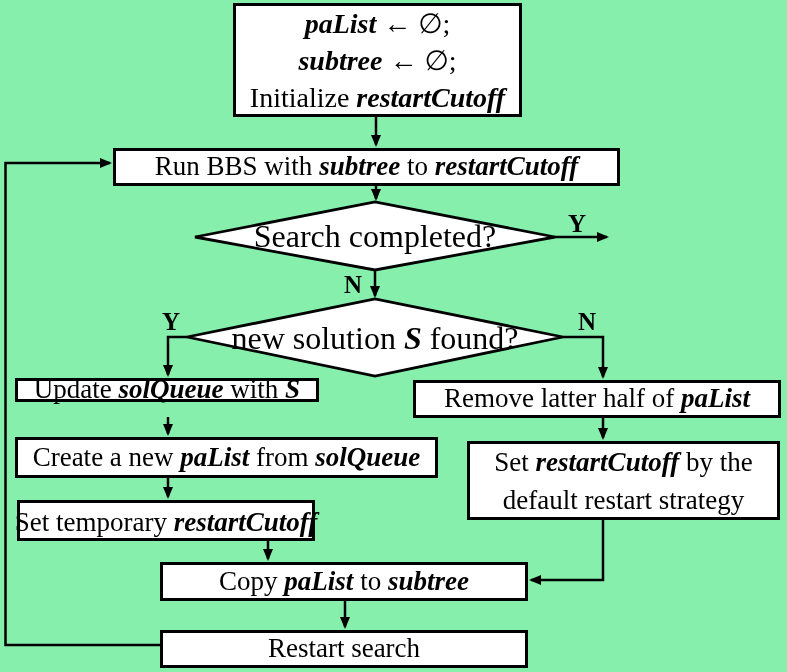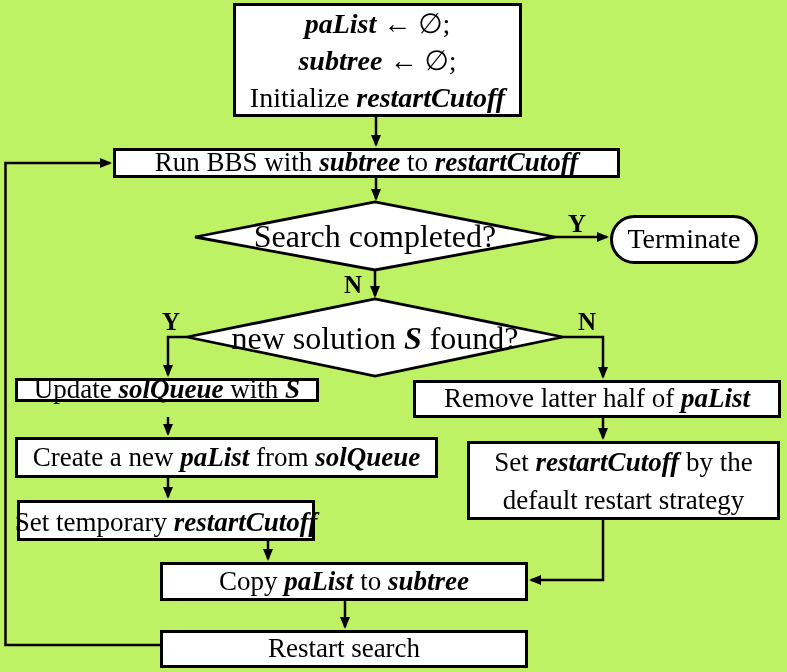--- a/index.html
+++ b/index.html
@@ -1,20 +1,20 @@
 <!DOCTYPE html>
 <html><head>
 <meta charset="utf-8">
 <style>
   html, body { margin: 0; padding: 0; background: #ffffff; }
   #canvas {
     position: relative;
     width: 787px;
     height: 672px;
-    background: #bef264;
+    background: #86efac;
     font-family: "Liberation Serif", "DejaVu Serif", serif;
     color: #000000;
     overflow: hidden;
   }
   #wires {
     position: absolute;
     left: 0; top: 0;
     width: 787px; height: 672px;
     z-index: 1;
   }
@@ -84,31 +84,28 @@
       <path d="M160,645 L5.5,645 L5.5,163 L110,163" marker-end="url(#ah)"></path>
     </g>
   </svg>
 
   <div class="box" style="left:233px; top:3px; width:289px; height:114px; font-size:28px;">
     <div class="ln"><span class="v">paList</span><span> ← ∅;</span></div>
     <div class="ln"><span class="v">subtree</span><span> ← ∅;</span></div>
     <div class="ln"><span>Initialize </span><span class="v">restartCutoff</span></div>
   </div>
 
-  <div class="box" style="left:113px; top:148px; width:507px; height:30px;">
+  <div class="box" style="left:113px; top:148px; width:507px; height:38px;">
     <div><span>Run BBS with </span><span class="v">subtree</span><span> to </span><span class="v">restartCutoff</span></div>
   </div>
 
   <div class="dtext" style="left:195px; top:202px; width:360px; height:68px;">
     <span>Search completed?</span>
   </div>
 
-  <div class="box stadium" style="left:610px; top:215px; width:148px; height:49px;">
-    <span>Terminate</span>
-  </div>
 
   <div class="dtext" style="left:187px; top:299px; width:376px; height:78px;">
     <span><span>new solution </span><span class="v">S</span><span> found?</span></span>
   </div>
 
   <div class="yn" style="left:564px; top:210px;">Y</div>
   <div class="yn" style="left:340px; top:271px;">N</div>
   <div class="yn" style="left:158px; top:308px;">Y</div>
   <div class="yn" style="left:574px; top:308px;">N</div>
 

